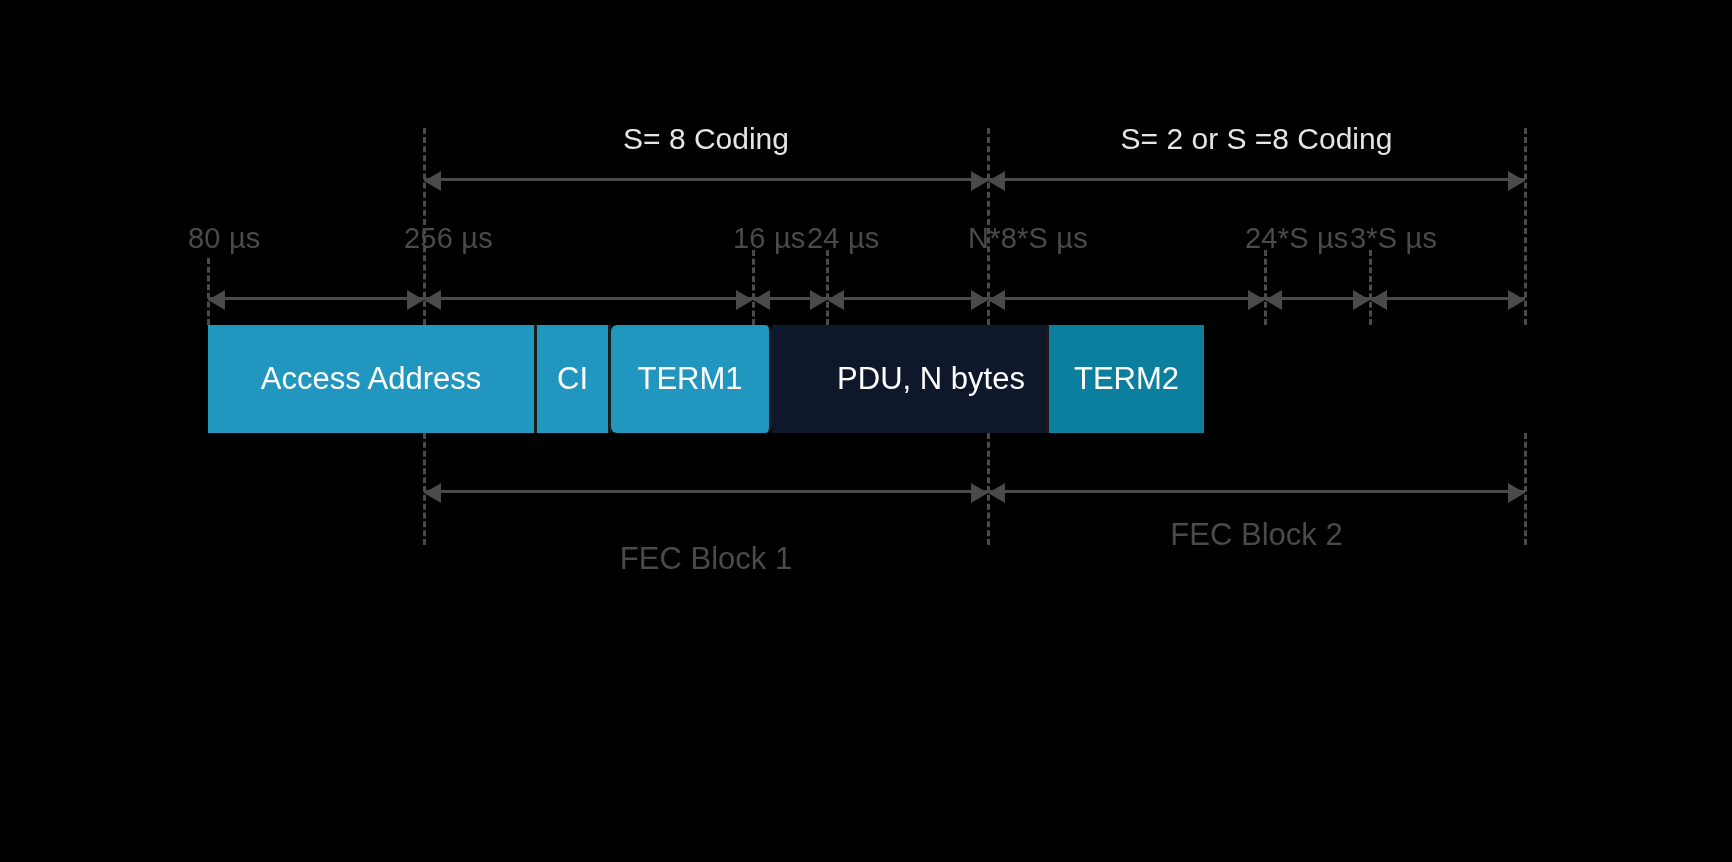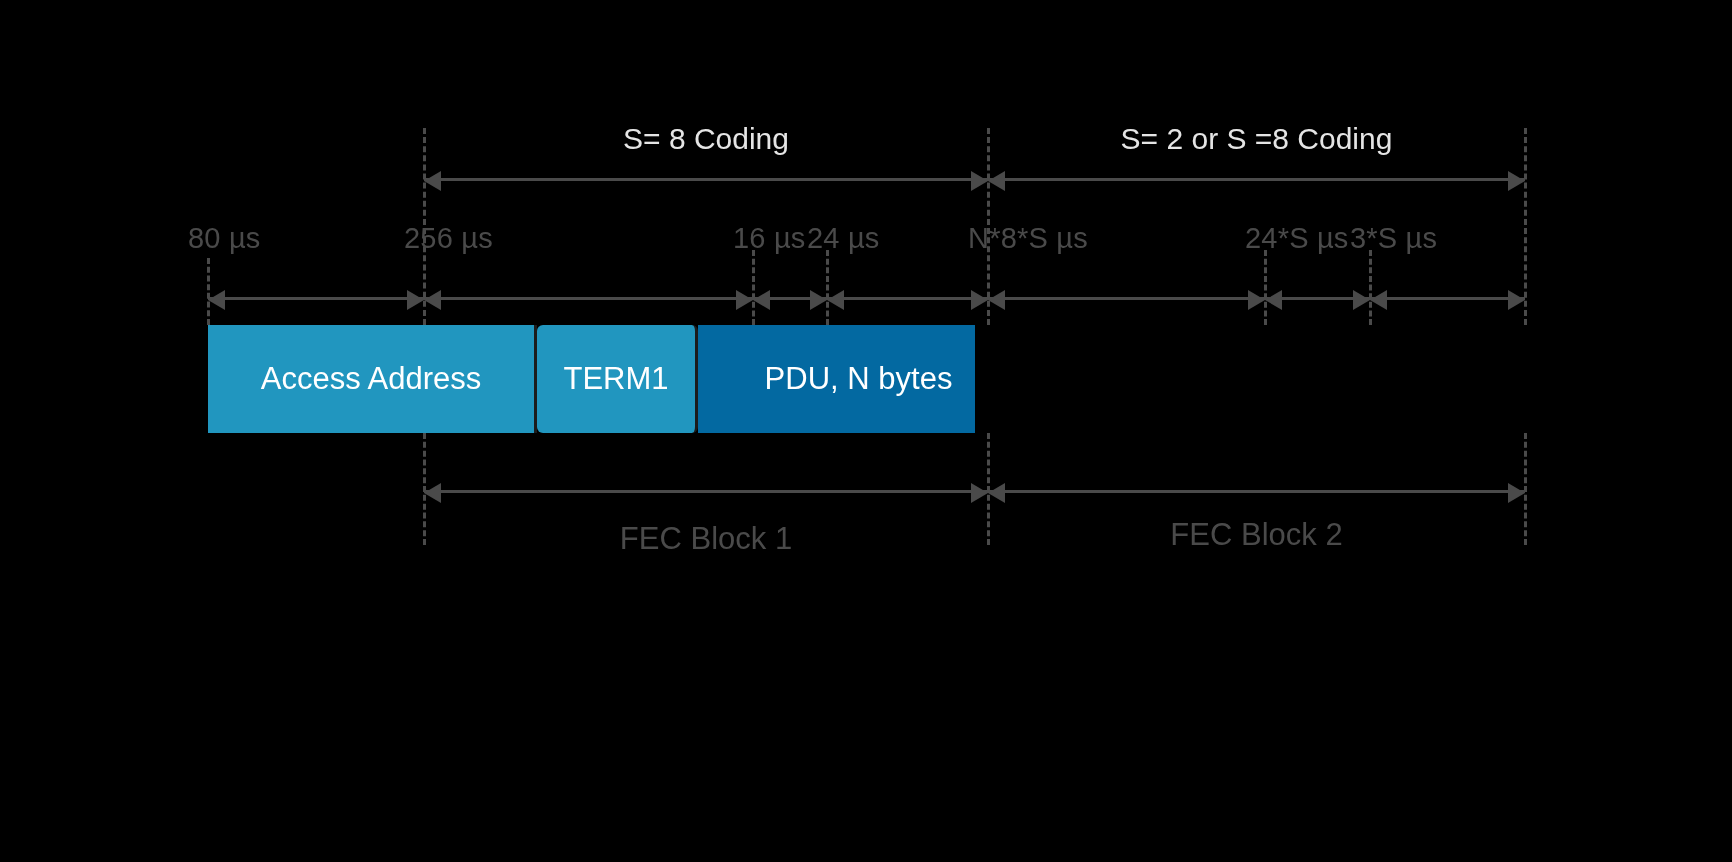--- a/index.html
+++ b/index.html
@@ -167,34 +167,40 @@
         <div class="arrow-head left"></div>
         <div class="arrow-head right"></div>
       </div>
       <div class="dim-label" style="left: 1350px; width: 195px; top: 222px;">3*S µs</div>
     </div>
 
   <div id="packet-bar" style="left: 208px; top: 325px; width: 1317px; height: 108px;">
       <div class="pkt-field" style="flex: 0 0 329px; background: rgb(33, 150, 191);">
         <span>Access Address</span>
       </div>
+      <div class="pkt-field" style="flex: 0 0 74px; background: rgb(33, 150, 191);">
+        <span>CI</span>
+      </div>
       <div class="pkt-field" style="flex: 0 0 161px; background: rgb(33, 150, 191); border-radius: 6px;">
         <span>TERM1</span>
       </div>
-      <div class="pkt-field" style="flex: 0 0 277px; background: #0369a1; padding-left: 44px;">
+      <div class="pkt-field" style="flex: 0 0 277px; background: #0f172a; padding-left: 44px;">
         <span>PDU, N bytes</span>
+      </div>
+      <div class="pkt-field" style="flex: 0 0 155px; background: rgb(13, 127, 158);">
+        <span>TERM2</span>
       </div>
     </div>
 
   <div id="fec-layer">
       <div class="arrow-row" style="left: 424px; top: 490px; width: 564px;">
         <div class="arrow-head left"></div>
         <div class="arrow-head right"></div>
       </div>
-      <div class="fec-label" style="left: 424px; width: 564px; top: 521px;">FEC Block 1</div>
+      <div class="fec-label" style="left: 424px; width: 564px; top: 541px;">FEC Block 1</div>
       <div class="arrow-row" style="left: 988px; top: 490px; width: 537px;">
         <div class="arrow-head left"></div>
         <div class="arrow-head right"></div>
       </div>
       <div class="fec-label" style="left: 988px; width: 537px; top: 517px;">FEC Block 2</div>
     </div>
 
 </div>
 
 </body></html>

